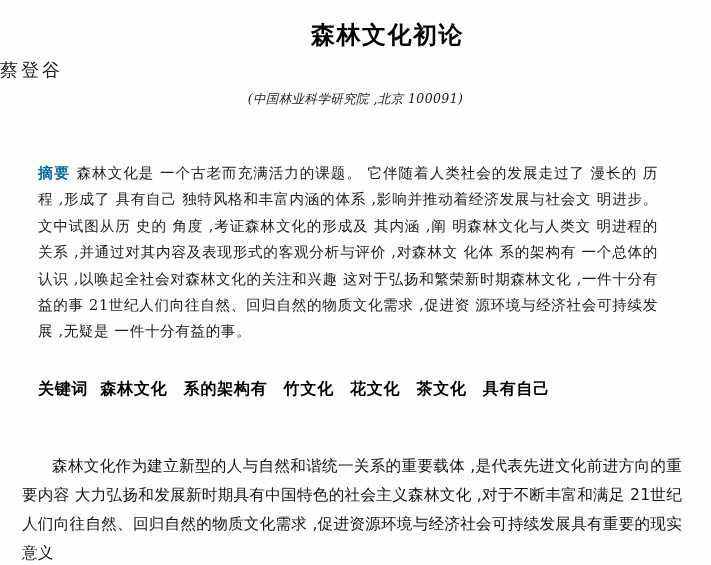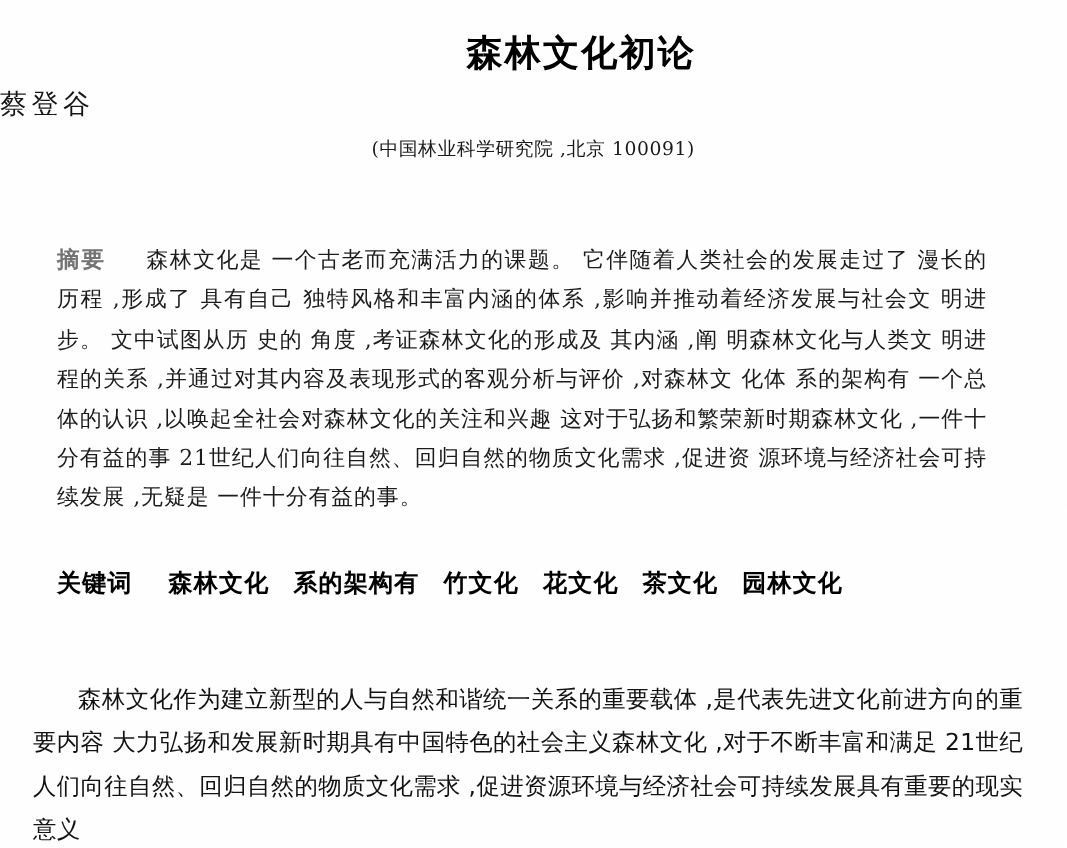--- a/index.html
+++ b/index.html
@@ -57,20 +57,21 @@
     top: 90px;
     left: 0;
     width: 711px;
     text-align: center;
     font-family: "DejaVu Serif", "Liberation Serif", serif;
     font-size: 12.5px;
     font-weight: 400;
     letter-spacing: 0.4px;
     color: #1a1a1a;
     line-height: 18px;
+    font-style: italic;
   }
 
   
   .abstract-block {
     position: absolute;
     top: 160px;
     left: 38px;
     width: 620px;
   }
 
@@ -85,39 +86,39 @@
     letter-spacing: 0.6px;
     margin: 0;
     font-weight: 400;
   }
 
   .abstract-label {
     font-family: "DejaVu Sans", "Liberation Sans", sans-serif;
     font-weight: 700;
     font-size: 15px;
     letter-spacing: 1px;
-    color: #737373;
-    margin-right: 27px;
+    color: #0369a1;
+    margin-right: 6px;
   }
 
   
   .keywords {
     position: absolute;
     top: 377px;
     left: 38px;
     width: 630px;
     font-family: "DejaVu Sans", "Liberation Sans", sans-serif;
     font-size: 16px;
     font-weight: 700;
     letter-spacing: 0.8px;
     color: #000;
     line-height: 24px;
     white-space: nowrap;
   }
-  .kw-label { margin-right: 24px; }
+  .kw-label { margin-right: 12px; }
   .kw-item  { margin-right: 16px; }
   .kw-item:last-child { margin-right: 0; }
 
   
   .body-block {
     position: absolute;
     top: 452px;
     left: 22px;
     width: 660px;
   }
@@ -145,20 +146,20 @@
 
   <div class="author">蔡登谷</div>
 
   <div class="affiliation">(中国林业科学研究院 ,北京  100091)</div>
 
   <div class="abstract-block">
     <p class="abstract-para"><span class="abstract-label">摘要</span><span class="abstract-text">森林文化是 一个古老而充满活力的课题。 它伴随着人类社会的发展走过了 漫长的 历程 ,形成了 具有自己 独特风格和丰富内涵的体系 ,影响并推动着经济发展与社会文 明进步。 文中试图从历 史的 角度 ,考证森林文化的形成及 其内涵 ,阐 明森林文化与人类文 明进程的关系 ,并通过对其内容及表现形式的客观分析与评价 ,对森林文 化体 系的架构有 一个总体的认识 ,以唤起全社会对森林文化的关注和兴趣  这对于弘扬和繁荣新时期森林文化 ,一件十分有益的事  21世纪人们向往自然、回归自然的物质文化需求 ,促进资 源环境与经济社会可持续发展 ,无疑是 一件十分有益的事。</span></p>
   </div>
 
   <div class="keywords">
-    <span class="kw-label">关键词</span><span class="kw-item">森林文化</span><span class="kw-item">系的架构有</span><span class="kw-item">竹文化</span><span class="kw-item">花文化</span><span class="kw-item">茶文化</span><span class="kw-item">园林文化</span>
+    <span class="kw-label">关键词</span><span class="kw-item">森林文化</span><span class="kw-item">系的架构有</span><span class="kw-item">竹文化</span><span class="kw-item">花文化</span><span class="kw-item">茶文化</span><span class="kw-item">具有自己</span>
   </div>
 
   <div class="body-block">
     <p class="body-para">森林文化作为建立新型的人与自然和谐统一关系的重要载体 ,是代表先进文化前进方向的重要内容 大力弘扬和发展新时期具有中国特色的社会主义森林文化 ,对于不断丰富和满足  21世纪人们向往自然、回归自然的物质文化需求 ,促进资源环境与经济社会可持续发展具有重要的现实意义</p>
   </div>
 
 </div>
 
 </body></html>

